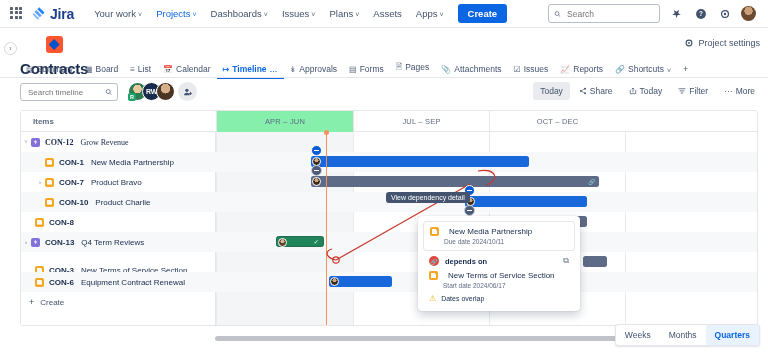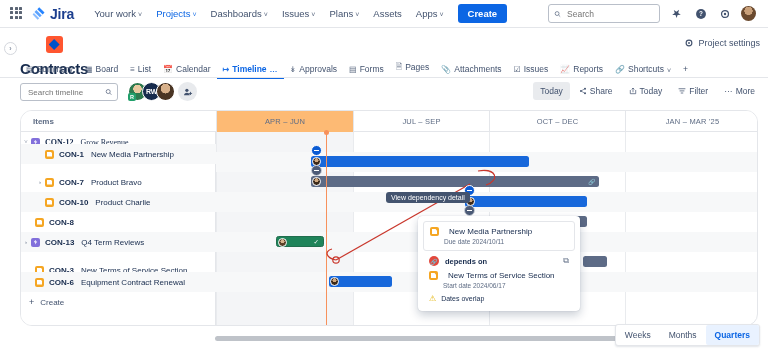--- a/index.html
+++ b/index.html
@@ -99,29 +99,29 @@
             background:#22a06b; color:#fff; font-size:5.5px; display:flex; align-items:center;
             justify-content:center; font-weight:700;}
   .toolbar-right { position:absolute; right:6px; top:3px; display:flex; align-items:center; gap:2px; }
   .tb-btn { font-size:8.5px; color:#42526e; padding:4px 7px; border-radius:3px; display:flex;
             align-items:center; gap:3px; cursor:pointer; white-space:nowrap;}
   .tb-btn.sel { background:#e9ebee; }
 
   
   .tlpanel {
     position:absolute; top:110px; left:20px; width:738px; height:216px;
-    border:1px solid #e4e6ea; border-radius:12px; background:#fff; overflow:hidden;
+    border:1px solid #e4e6ea; border-radius:3px; background:#fff; overflow:hidden;
   }
   .tl-head { position:absolute; top:0; left:0; width:738px; height:21px;
              background:#fff; border-bottom:1px solid #e4e6ea; }
   .tl-head .items-label { position:absolute; left:12px; top:6px; font-size:8px; color:#5e6c84; font-weight:600;}
   .qcol { position:absolute; top:0; height:21px; font-size:7.5px; color:#5e6c84;
           display:flex; align-items:center; justify-content:center;
           border-left:1px solid #e4e6ea; letter-spacing:.2px;}
-  .qcol.current { background:#fdba74; }
+  .qcol.current { background:#86efac; }
 
   .leftcol { position:absolute; top:21px; left:0; width:195px; height:195px; background:#fff; z-index:6;
              border-right:1px solid #e4e6ea;}
   .gridarea { position:absolute; top:21px; left:195px; width:543px; height:195px; }
   .gcol { position:absolute; top:0; height:195px; border-left:1px solid #e9ebee; }
   .gcol.current { background:#f4f5f7; }
 
   .row { position:absolute; left:0; width:195px; height:20px; display:flex; align-items:center;
          font-size:8px; color:#172b4d; cursor:pointer;}
   .row.alt, .rowbg.alt { background:#f7f8f9; }
@@ -401,21 +401,20 @@
     </div>
   </div>
 
   <div class="tlpanel">
 
     <div class="tl-head">
       <div class="items-label">Items</div>
       <div class="qcol current" style="left:195px;width:137px;">APR – JUN</div>
       <div class="qcol" style="left:332px;width:136px;">JUL – SEP</div>
       <div class="qcol" style="left:468px;width:136px;">OCT – DEC</div>
-      <div class="qcol" style="left:604px;width:134px;">JAN – MAR '25</div>
     </div>
 
     <div class="gridarea">
       <div class="gcol current" style="left:0;width:137px;"></div>
       <div class="gcol" style="left:137px;width:136px;"></div>
       <div class="gcol" style="left:273px;width:136px;"></div>
       <div class="gcol" style="left:409px;width:134px;"></div>
 
       <div class="rowbg" style="top:0;"></div>
       <div class="rowbg alt" style="top:20px;"></div>
@@ -455,21 +454,21 @@
 
     <div class="leftcol">
       <div class="row" style="top:0;font-family:Liberation Serif, serif;">
         <span class="twisty">˅</span>
         <span class="itype epic">
             <i></i>
           </span>
         <span class="ikey">CON-12</span>
         <span class="iname">Grow Revenue</span>
       </div>
-      <div class="row alt" style="top:12px;padding-left:14px;">
+      <div class="row alt" style="top:20px;padding-left:14px;">
         <span class="twisty"></span>
         <span class="itype task">
             <i></i>
           </span>
         <span class="ikey">CON-1</span>
         <span class="iname">New Media Partnership</span>
       </div>
       <div class="row" style="top:40px;padding-left:14px;">
         <span class="twisty">›</span>
         <span class="itype task">

